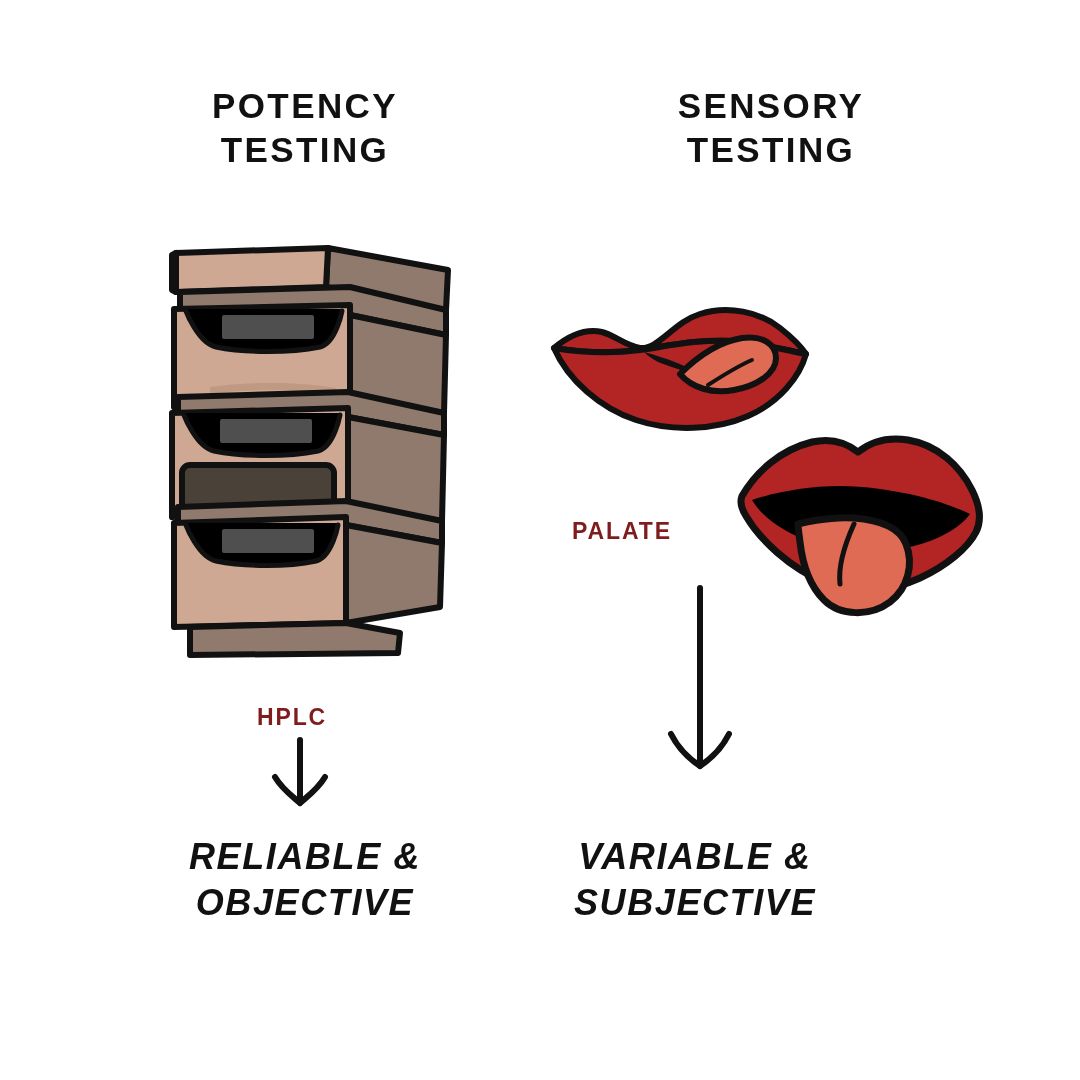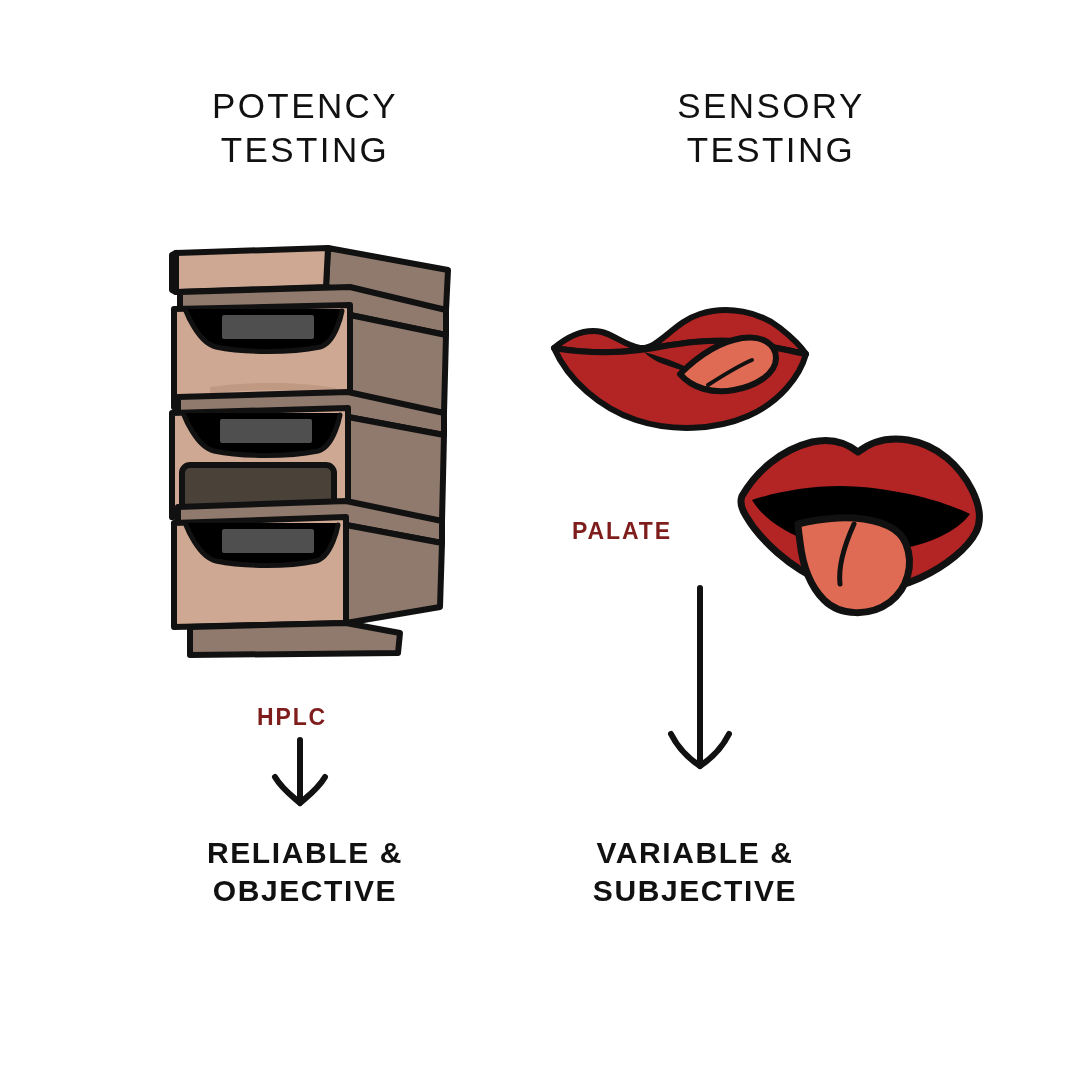--- a/index.html
+++ b/index.html
@@ -21,21 +21,21 @@
     width: 1080px;
     height: 1080px;
   }
 
   
   .heading {
     position: absolute;
     text-align: center;
     color: #111111;
     font-family: "Liberation Sans", sans-serif;
-    font-weight: 400;
+    font-weight: 700;
     font-size: 35px;
     line-height: 1.27;
     letter-spacing: 2.4px;
     text-transform: uppercase;
     white-space: pre-line;
   }
   #heading-left  { left: 125px; top: 84px;  width: 360px; }
   #heading-right { left: 591px; top: 84px;  width: 360px; }
 
   
@@ -53,25 +53,26 @@
   #label-hplc   { left: 192px; top: 704px; width: 200px; }
   #label-palate { left: 512px; top: 518px; width: 220px; }
 
   
   .outcome {
     position: absolute;
     text-align: center;
     color: #111111;
     font-family: "Liberation Sans", sans-serif;
     font-weight: 700;
-    font-size: 30px;
+    font-size: 36px;
     line-height: 1.28;
     letter-spacing: 1.6px;
     text-transform: uppercase;
     white-space: pre-line;
+    font-style: italic;
   }
   #outcome-left  { left: 120px; top: 834px; width: 370px; }
   #outcome-right { left: 510px; top: 834px; width: 370px; }
 
   
   .art { position: absolute; }
   #boxes-illustration { left: 150px; top: 235px; width: 330px; height: 430px; }
   #lips-upper        { left: 548px; top: 292px; width: 290px; height: 150px; }
   #lips-lower        { left: 732px; top: 424px; width: 258px; height: 196px; }
   #arrow-hplc        { left: 258px; top: 736px; width: 84px; height: 74px; }

